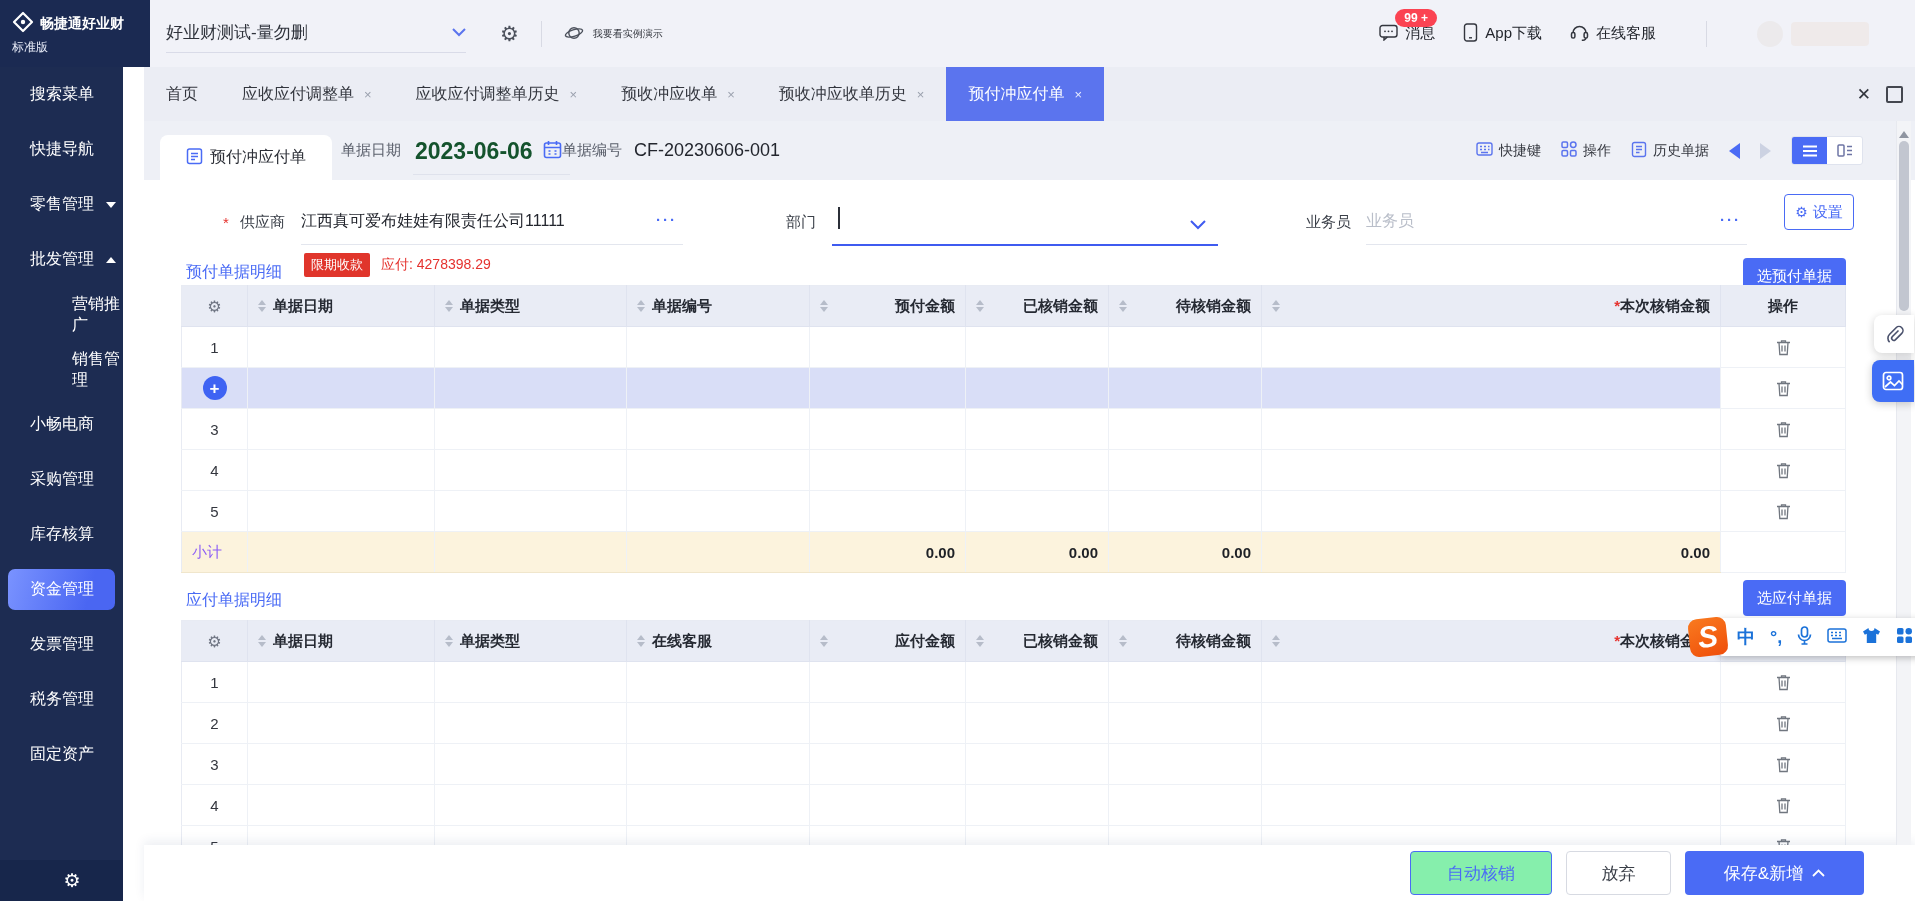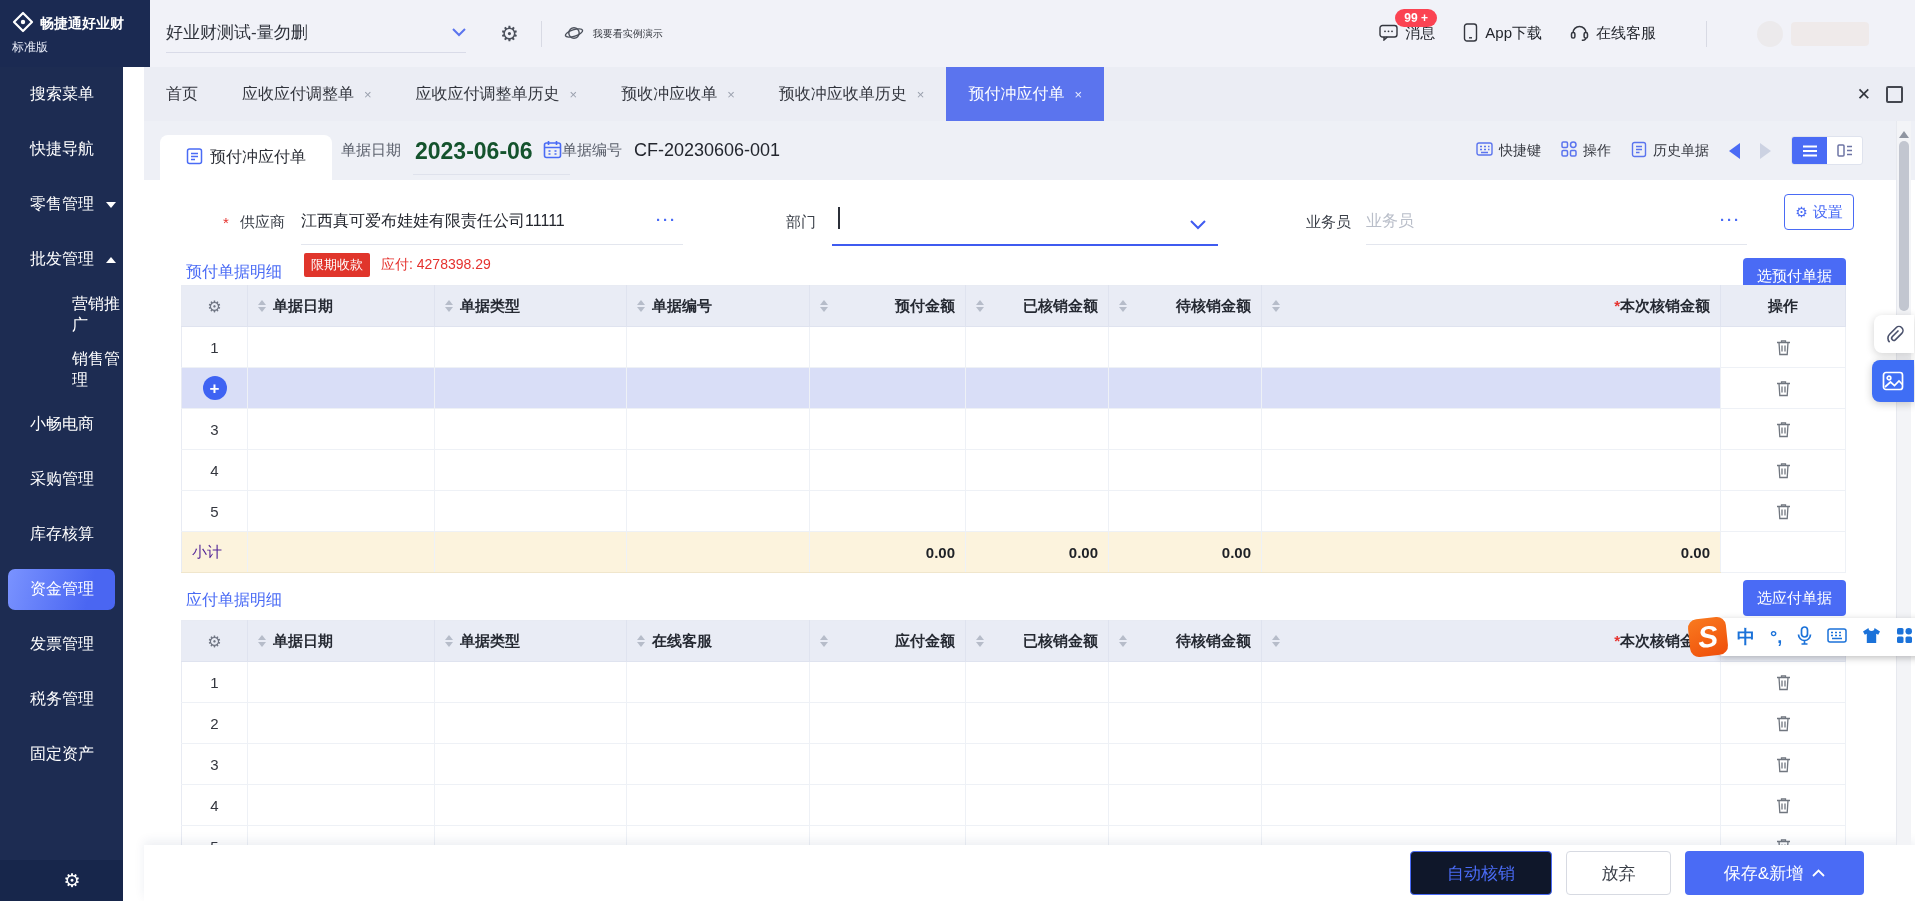--- a/index.html
+++ b/index.html
@@ -91,27 +91,27 @@
   .sort .d{border-top:5px solid #b6bcc9;}
   .hgear{color:#707684;font-size:16px;display:block;text-align:center;cursor:pointer;}
   .rowno{text-align:center;color:#33363e;}
   .opcell{text-align:center;}
   .trash{cursor:pointer;display:inline-block;vertical-align:middle;}
   tr.hl td{background:#d9def7;}
   tr.hl td:last-child{background:#fff;}
   .plus-btn{width:24px;height:24px;border-radius:50%;background:#3f63f3;color:#fff;font-size:17px;font-weight:bold;display:grid;place-items:center;margin:0 auto;cursor:pointer;line-height:1;}
   tr.st td{background:#fcf3dd;border-bottom:1px solid #f0e6cc;}
   tr.st td:last-child{background:#fff;border-bottom:1px solid #eef1f6;}
-  .st-label{color:#4c1d95;margin-left:16px;}
+  .st-label{color:#8b5cf6;margin-left:16px;}
   .amt{text-align:right;color:#1e2126;font-weight:600;}
 
   
   .footer{position:absolute;left:0;top:778px;width:1771px;height:56px;background:#fff;box-shadow:0 -4px 10px rgba(31,53,105,.08);display:flex;align-items:center;justify-content:flex-end;gap:14px;padding-right:51px;box-sizing:border-box;}
   .fbtn{height:44px;border-radius:4px;font-size:17px;display:flex;align-items:center;justify-content:center;cursor:pointer;box-sizing:border-box;}
-  .fbtn.auto{width:142px;border:1px solid #4a6bf5;color:#4a6bf5;background:#0f172a;}
+  .fbtn.auto{width:142px;border:1px solid #4a6bf5;color:#4a6bf5;background:#86efac;}
   .fbtn.discard{width:105px;border:1px solid #d7dae2;color:#3a3f48;background:#fff;}
   .fbtn.save{width:179px;background:#4a6bf5;color:#fff;gap:9px;}
 
   
   .scrollbar{position:absolute;left:1896px;top:121px;width:15px;height:724px;background:#f3f4f7;border-left:1px solid #e7e9ef;box-sizing:border-box;}
   .sb-up{width:0;height:0;border:5px solid transparent;border-bottom:7px solid #8f95a1;margin:5px auto 0;}
   .sb-thumb{position:absolute;top:20px;left:2px;width:10px;height:170px;background:#c2c6d0;border-radius:5px;cursor:pointer;}
   .float-clip{position:absolute;left:1874px;top:315px;width:40px;height:38px;background:#fff;border-radius:8px 0 0 8px;box-shadow:0 2px 8px rgba(0,0,0,.18);display:grid;place-items:center;cursor:pointer;z-index:20;}
   .float-img{position:absolute;left:1872px;top:360px;width:42px;height:42px;background:#3f6ef5;border-radius:8px 0 0 8px;display:grid;place-items:center;box-shadow:0 2px 8px rgba(0,0,0,.2);cursor:pointer;z-index:20;}
   .ime{position:absolute;left:1689px;top:618px;display:flex;align-items:center;z-index:30;}

